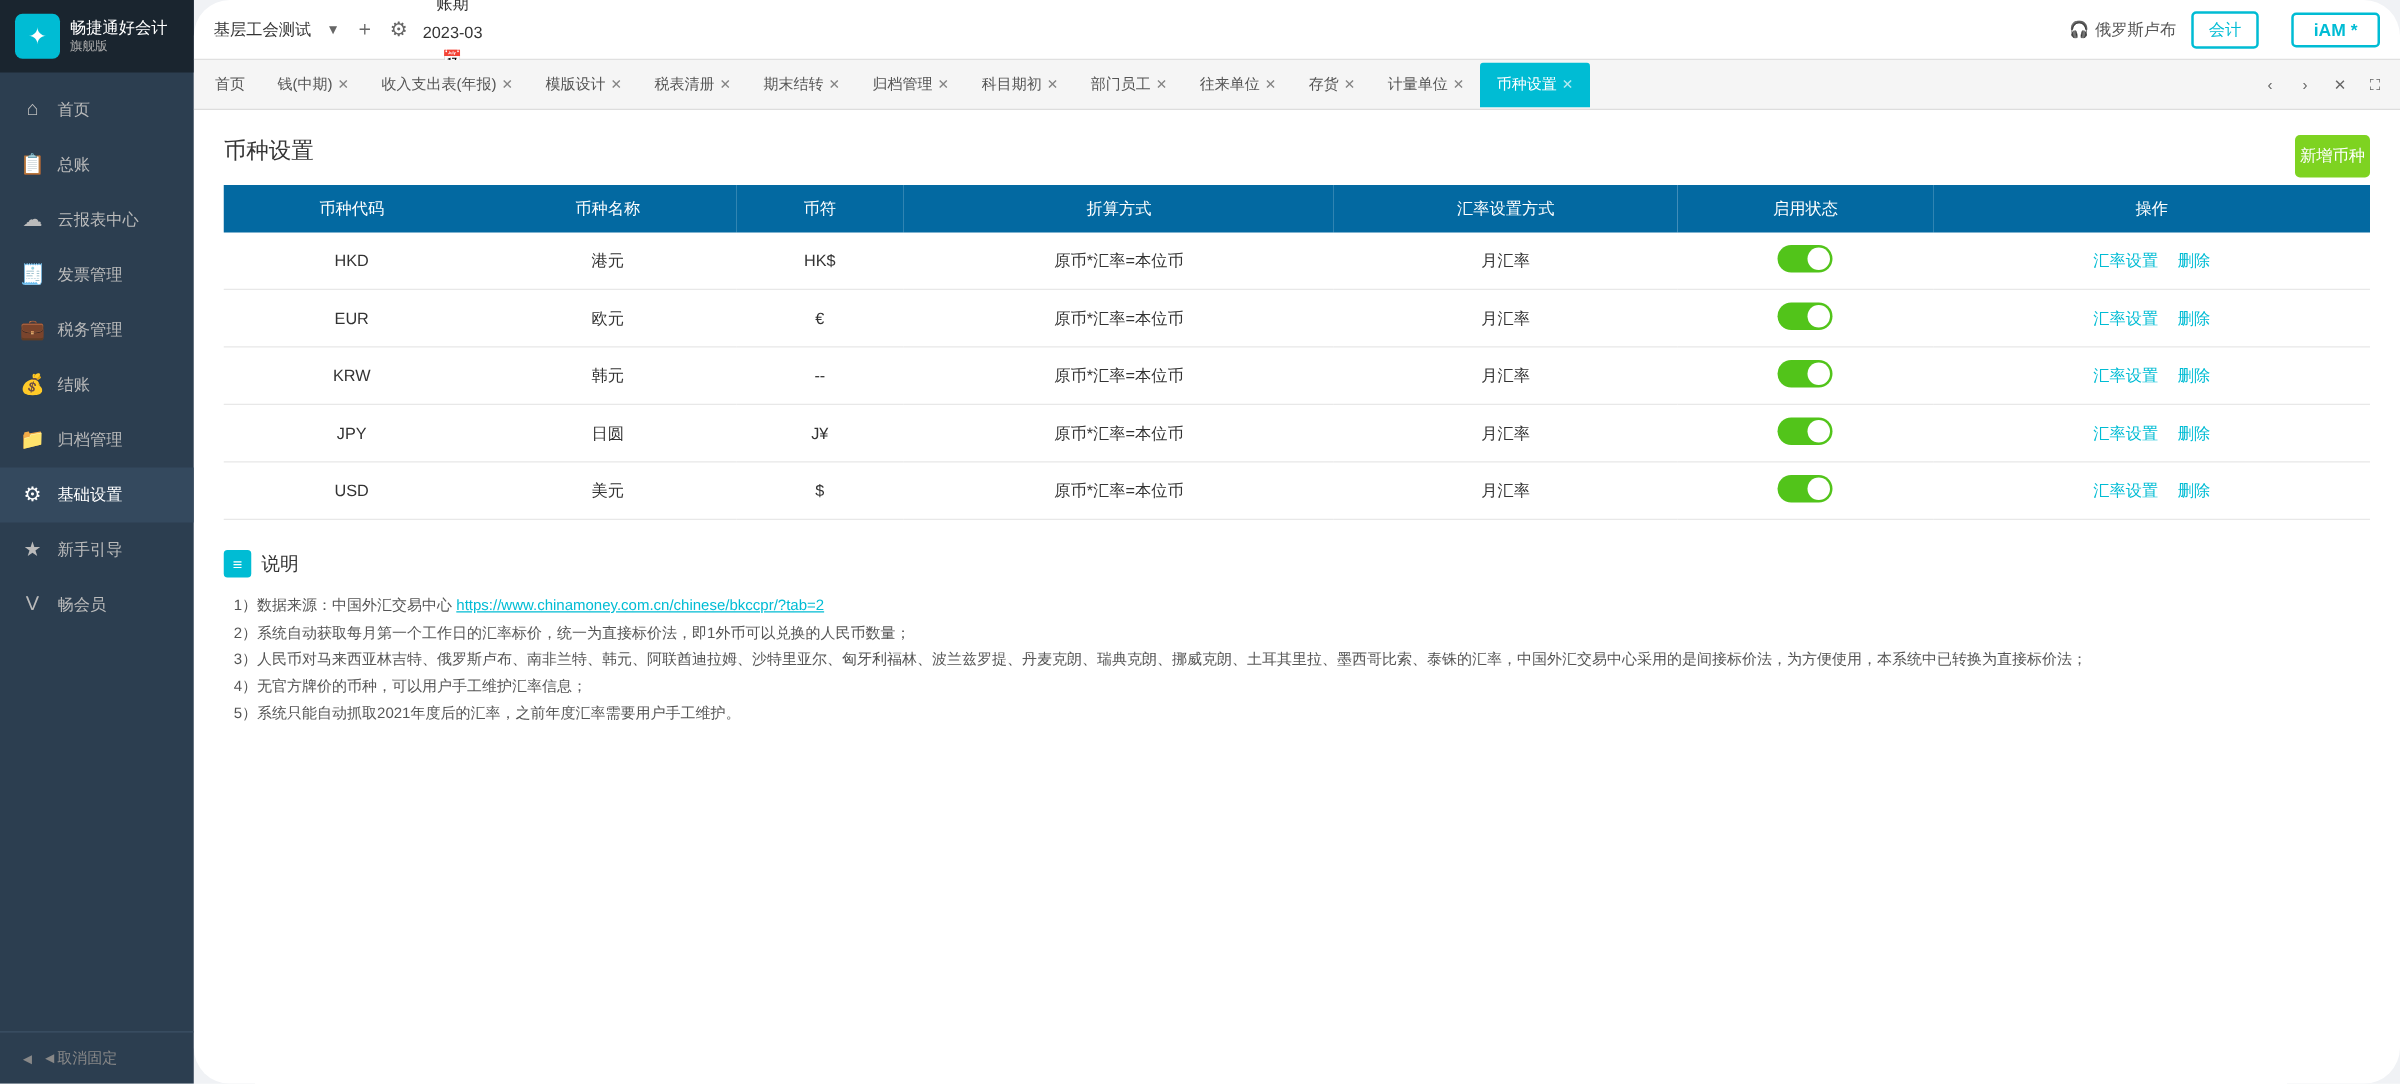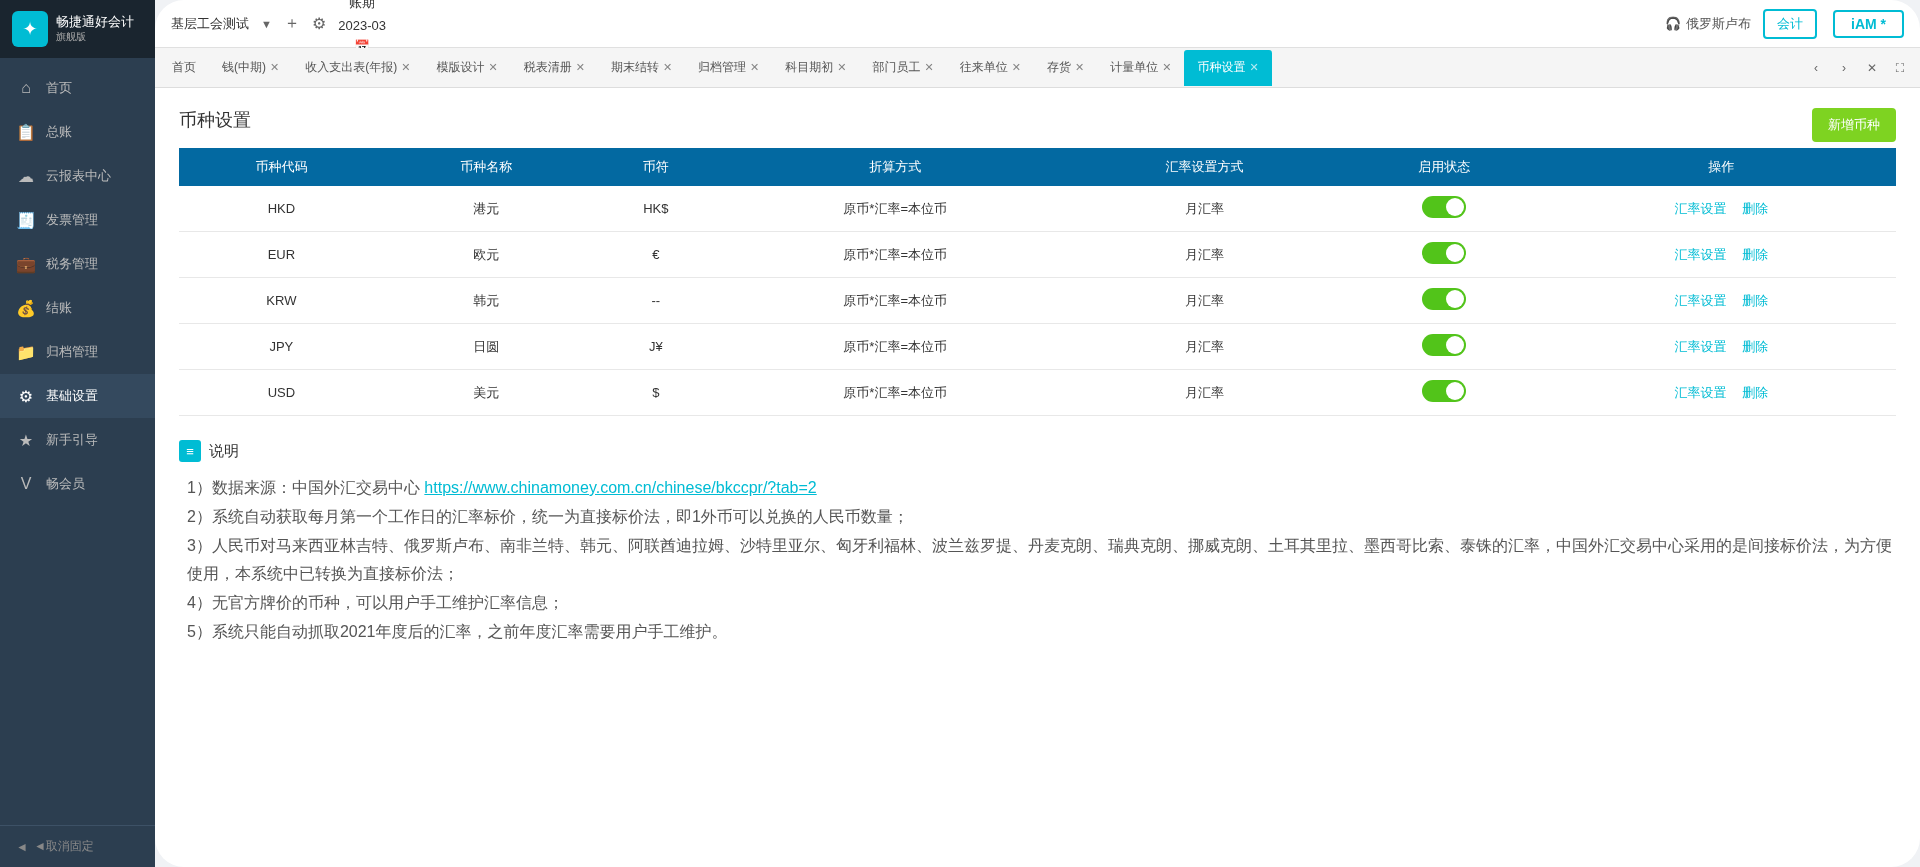--- a/index.html
+++ b/index.html
@@ -63,25 +63,25 @@
     .toggle-knob { width: 18px; height: 18px; background: white; border-radius: 50%; position: absolute; right: 2px; transition: left 0.2s; }
 
     
     .action-link { color: #00bcd4; cursor: pointer; margin: 0 6px; font-size: 13px; }
 
     
     .note-section { margin-top: 16px; }
     .note-title { display: flex; align-items: center; gap: 8px; color: #333; font-size: 15px; font-weight: 500; margin-bottom: 12px; }
     .note-icon { width: 22px; height: 22px; background: #00bcd4; border-radius: 3px; display: flex; align-items: center; justify-content: center; color: white; font-size: 13px; }
     .note-list { list-style: none; padding-left: 8px; }
-    .note-list li { color: #555; font-size: 16px; line-height: 1.8; }
+    .note-list li { color: #555; font-size: 12px; line-height: 1.8; }
     .note-link { color: #00bcd4; text-decoration: underline; }
 
     
-    .iam-btn { border: 2px solid #00bcd4; color: #00bcd4; padding: 4px 16px; border-radius: 4px; font-size: 14px; font-weight: bold; cursor: pointer; background: white; margin-left: 4px; }
+    .iam-btn { border: 2px solid #00bcd4; color: #00bcd4; padding: 4px 16px; border-radius: 4px; font-size: 14px; font-weight: bold; cursor: pointer; background: white; margin-left: 14px; }
   </style>
 </head>
 <body>
 
 <div class="app-wrapper">
 
   <div class="sidebar">
     <div class="sidebar-logo">
       <div class="sidebar-logo-icon">✦</div>
       <div>
@@ -215,21 +215,21 @@
         <div class="tab-nav-btn">‹</div>
         <div class="tab-nav-btn">›</div>
         <div class="tab-nav-btn">✕</div>
         <div class="tab-nav-btn">⛶</div>
       </div>
     </div>
 
     <div class="content">
       <div class="content-header">
         <h1 class="page-title">币种设置</h1>
-        <button class="new-currency-btn" style="position:absolute;top:0;right:0;background:#7ed321;color:white;border:none;padding:8px 16px;border-radius:4px;font-size:13px;cursor:pointer;margin-left:20px;">新增币种</button>
+        <button class="new-currency-btn" style="position:absolute;top:0;right:0;background:#7ed321;color:white;border:none;padding:8px 4px;border-radius:4px;font-size:13px;cursor:pointer;margin-left:20px;">新增币种</button>
       </div>
 
       <table class="currency-table">
         <thead>
           <tr>
             <th>币种代码</th>
             <th>币种名称</th>
             <th>币符</th>
             <th>折算方式</th>
             <th>汇率设置方式</th>

